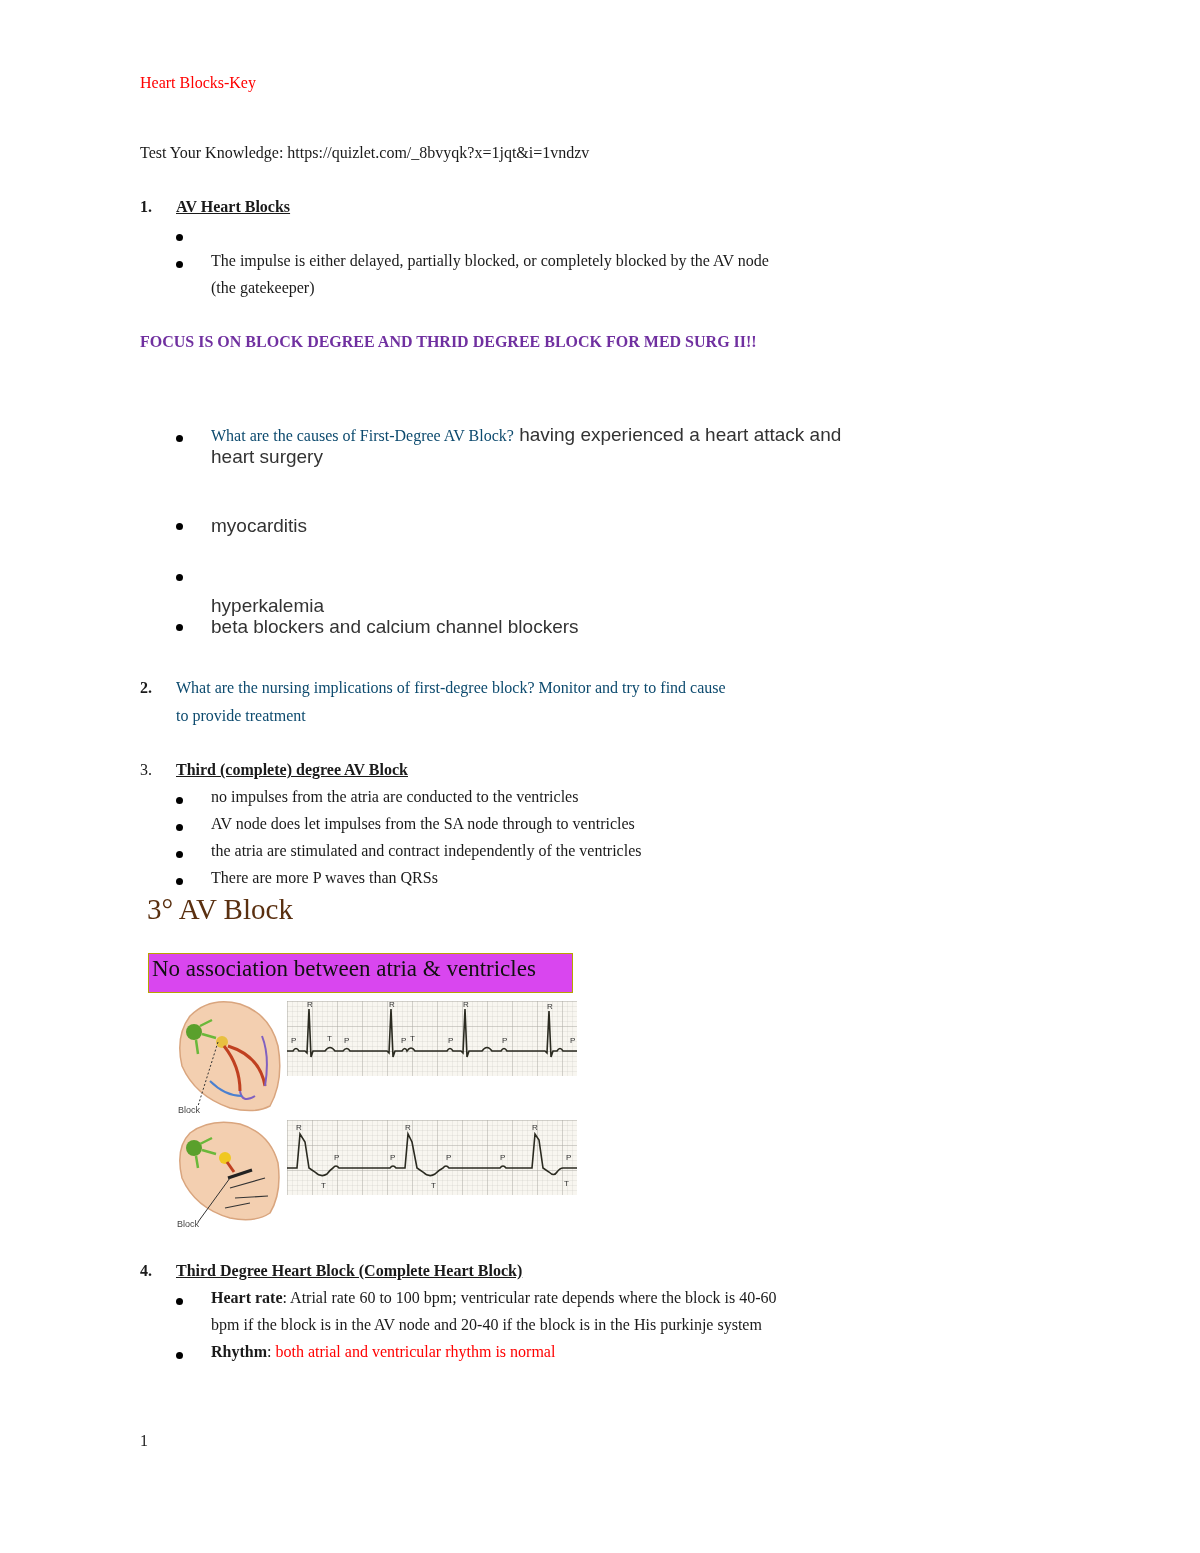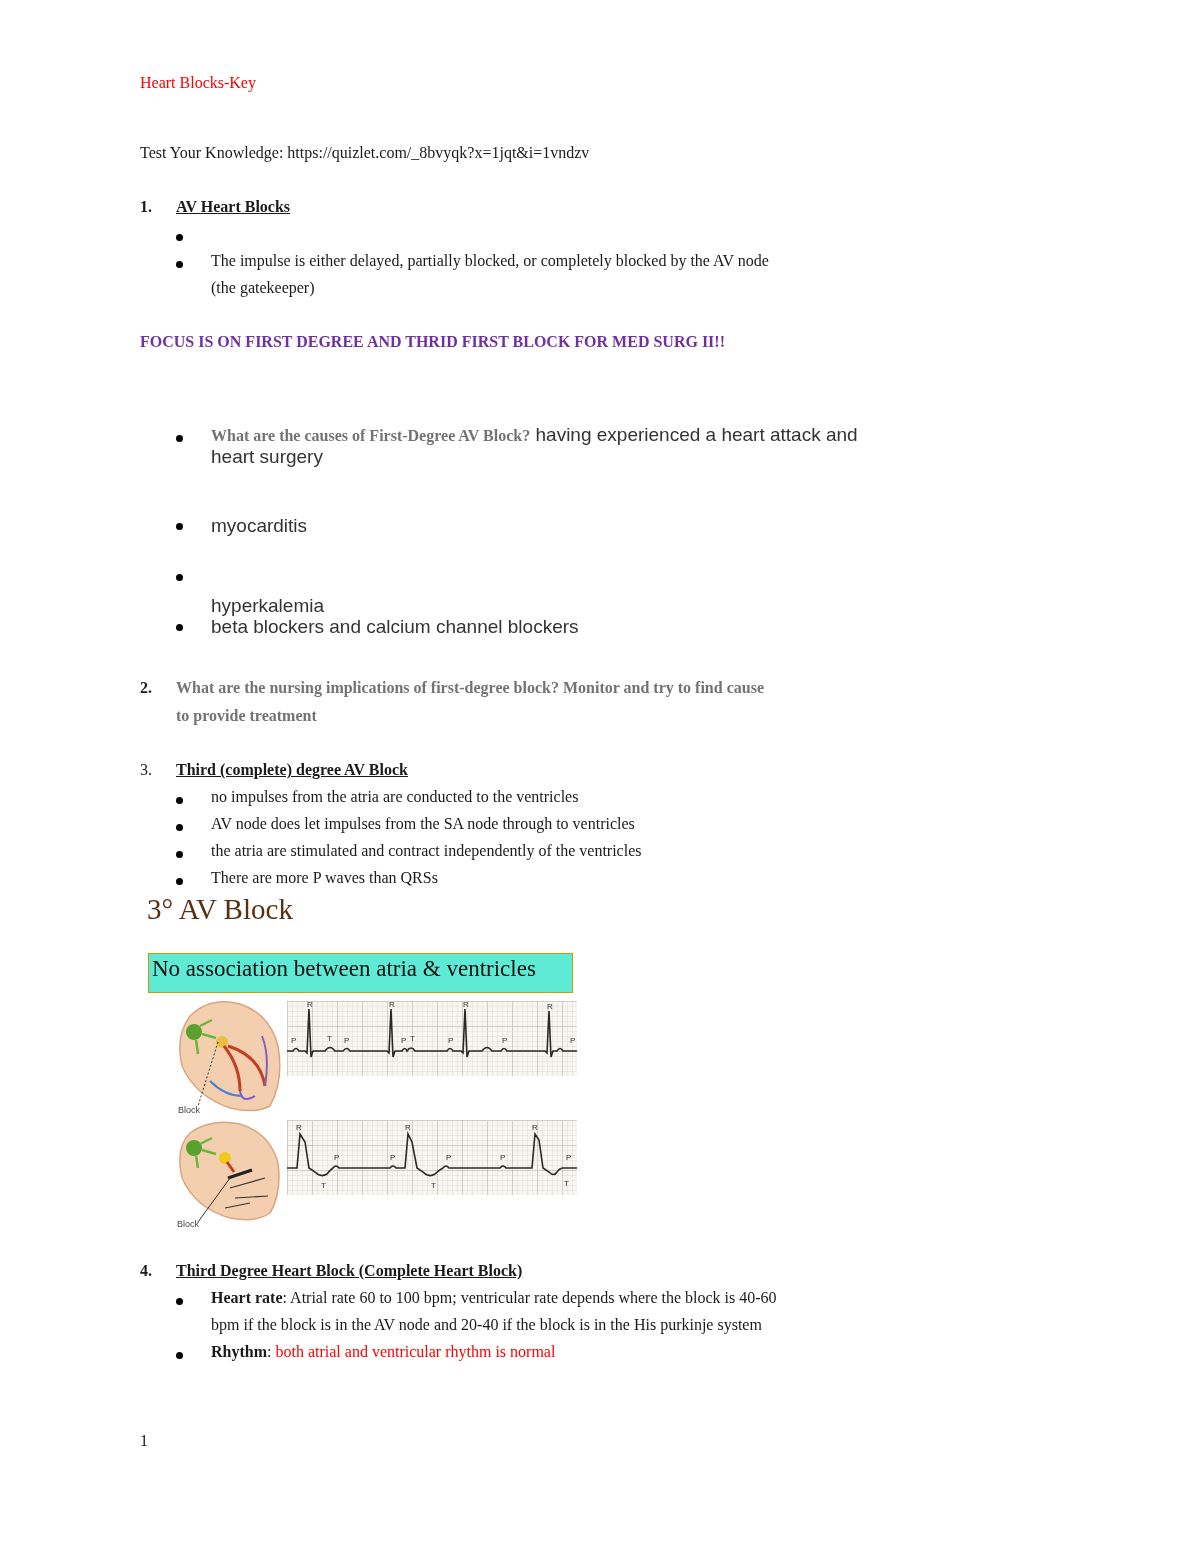--- a/index.html
+++ b/index.html
@@ -18,21 +18,21 @@
     .page {
       position: absolute;
       left: 0; top: 0;
       width: 1200px; height: 1553px;
     }
     .abs { position: absolute; white-space: nowrap; }
     .serif { font-family: "Liberation Serif", "DejaVu Serif", serif; font-size: 16px; }
     .sans { font-family: "Liberation Sans", "DejaVu Sans", sans-serif; font-size: 19px; color: #333; }
     .red { color: #ff0000; }
     .purple { color: #7030a0; font-weight: bold; }
-    .blue { color: #737373; font-weight: bold; }
+    .blue { color: #0c4a6e; font-weight: normal; }
     .bold { font-weight: bold; }
     .ul { text-decoration: underline; font-weight: bold; }
     .bullet {
       position: absolute;
       width: 7px; height: 7px;
       border-radius: 50%;
       background: #000;
     }
     .num { font-weight: bold; }
 
@@ -53,21 +53,21 @@
       font-family: "Liberation Serif", serif;
       font-size: 19px;
       font-weight: bold;
       color: #cc3333;
       white-space: nowrap;
       width: 462px; overflow: hidden;
     }
     .fig-box {
       position: absolute; left: 8px; top: 60px;
       width: 425px; height: 40px;
-      background: #5eead4;
+      background: #d946ef;
       border: 1px solid #b8a400;
       box-sizing: border-box;
     }
     .fig-box span {
       position: absolute; left: 3px; top: 2px;
       font-family: "Liberation Serif", serif;
       font-size: 23px;
       color: #111;
       white-space: nowrap;
     }
@@ -82,21 +82,21 @@
   <div class="abs serif" style="left:140px; top:144px;">Test Your Knowledge: https://quizlet.com/_8bvyqk?x=1jqt&amp;i=1vndzv</div>
 
   <div class="abs serif num" style="left:140px; top:198px;">1.</div>
   <div class="abs serif ul" style="left:176px; top:198px;">AV Heart Blocks</div>
 
   <span class="bullet" style="left:176px; top:234px;"></span>
   <span class="bullet" style="left:176px; top:261px;"></span>
   <div class="abs serif" style="left:211px; top:252px;">The impulse is either delayed, partially blocked, or completely blocked by the AV node</div>
   <div class="abs serif" style="left:211px; top:279px;">(the gatekeeper)</div>
 
-  <div class="abs serif purple" style="left:140px; top:333px;">FOCUS IS ON FIRST DEGREE AND THRID FIRST BLOCK FOR MED SURG II!!</div>
+  <div class="abs serif purple" style="left:140px; top:333px;">FOCUS IS ON BLOCK DEGREE AND THRID DEGREE BLOCK FOR MED SURG II!!</div>
 
   <span class="bullet" style="left:176px; top:435px;"></span>
   <div class="abs" style="left:211px; top:424px;">
     <span class="serif blue">What are the causes of First-Degree AV Block?</span><span class="sans"> having experienced a heart attack and</span>
   </div>
   <div class="abs sans" style="left:211px; top:446px;">heart surgery</div>
 
   <span class="bullet" style="left:176px; top:523px;"></span>
   <div class="abs sans" style="left:211px; top:515px;">myocarditis</div>
 

